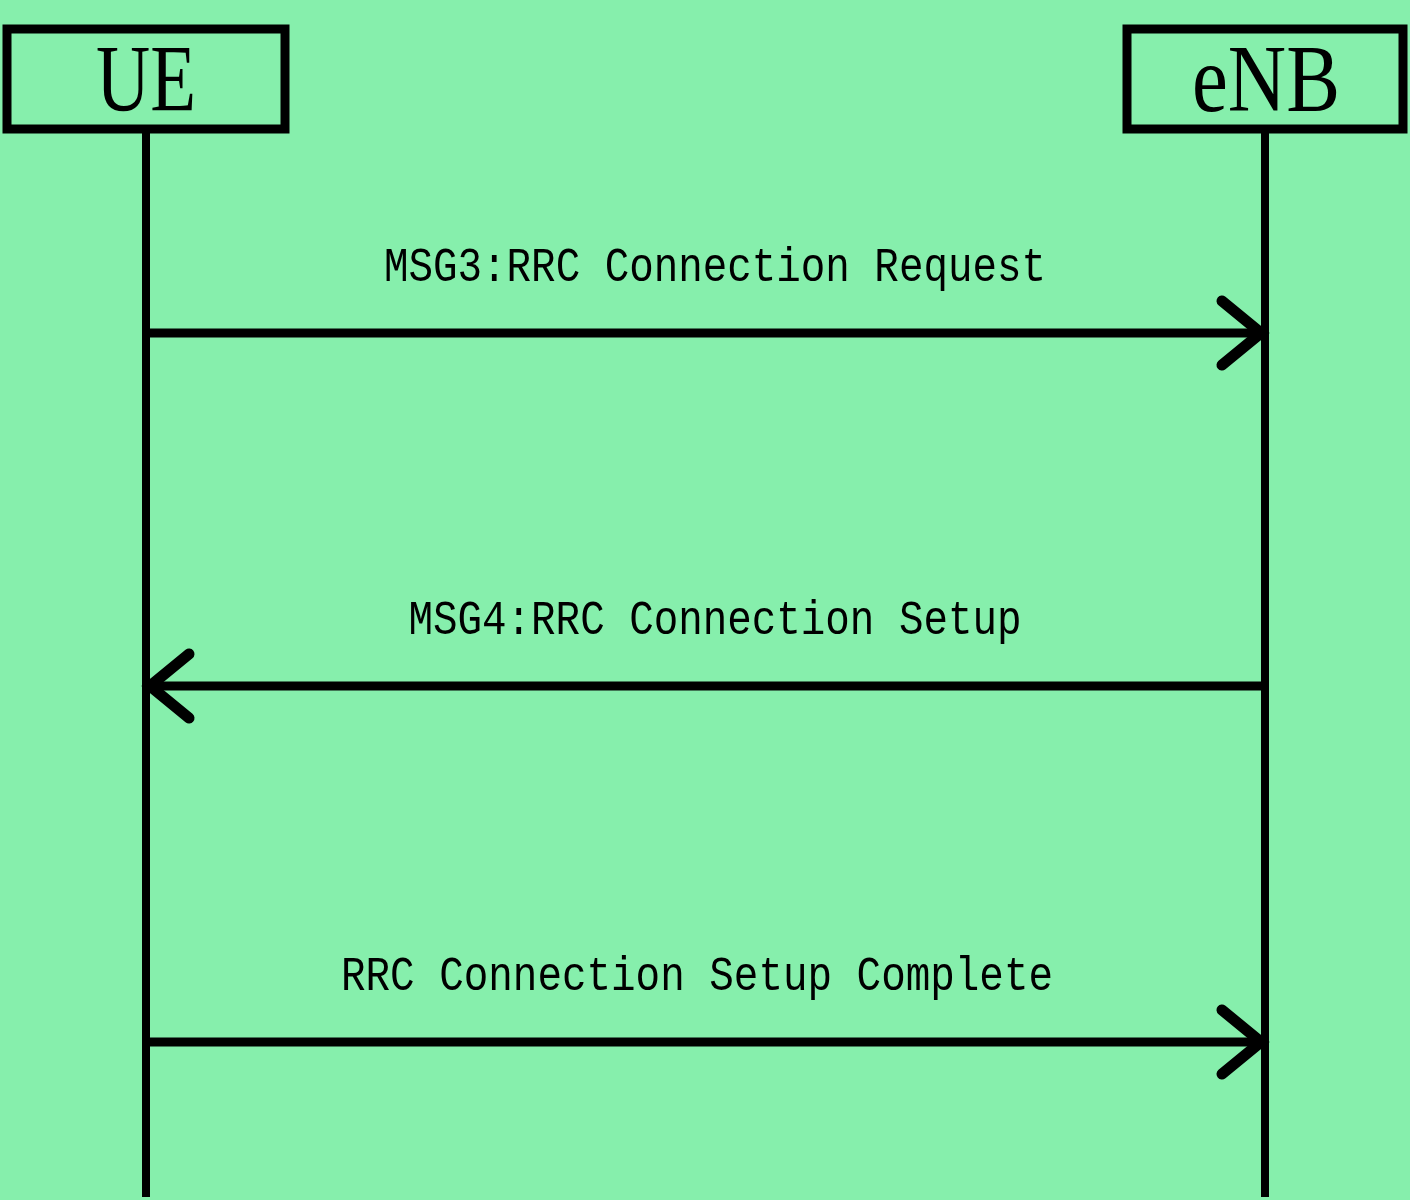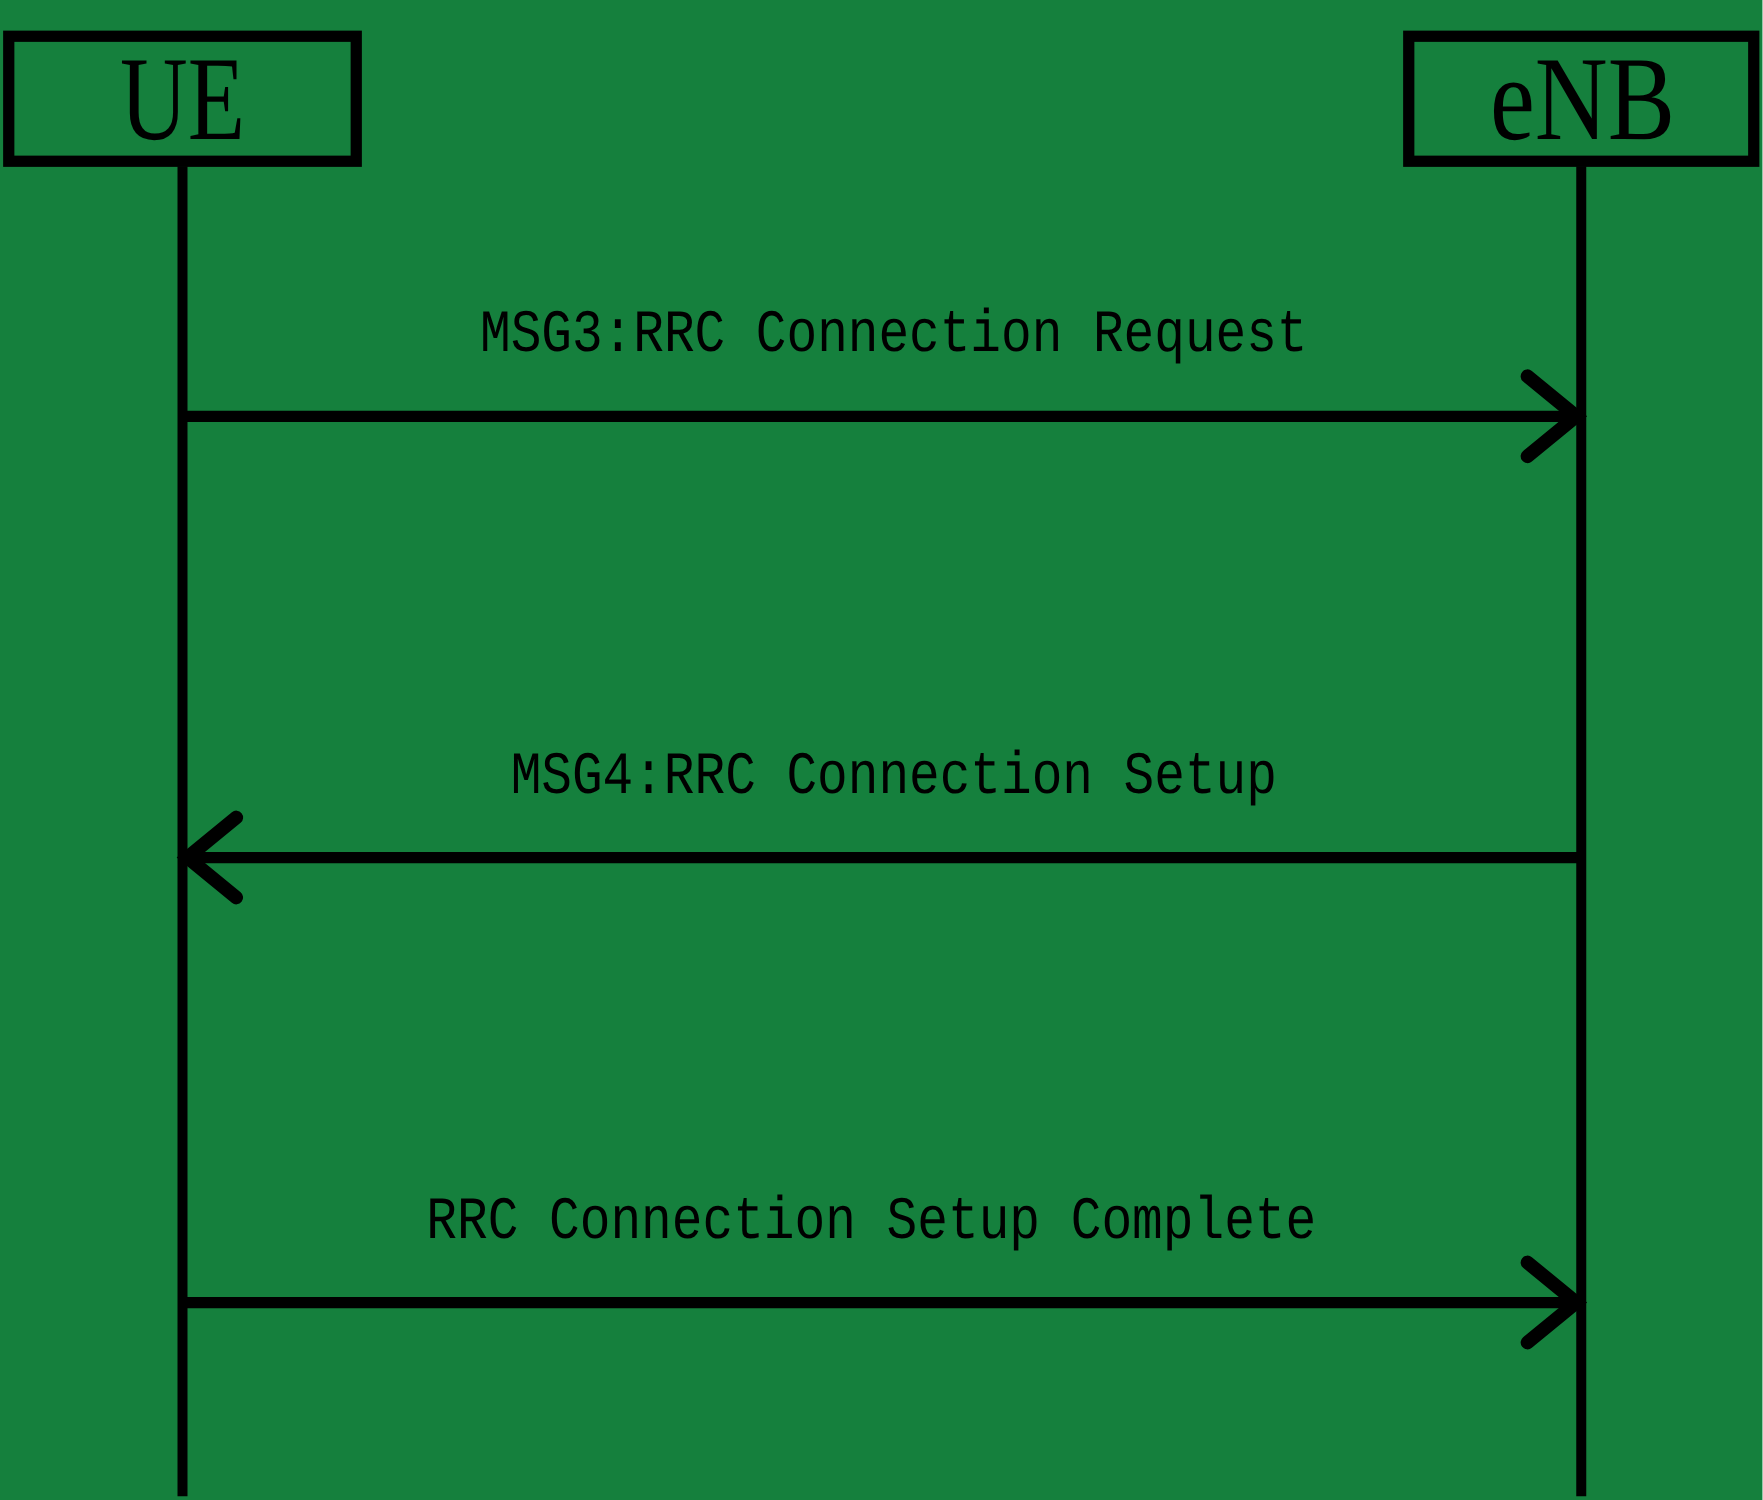--- a/index.html
+++ b/index.html
@@ -4,21 +4,21 @@
 <style>
   html, body {
     margin: 0;
     padding: 0;
     background: #ffffff;
   }
   .canvas {
     position: relative;
     width: 1410px;
     height: 1200px;
-    background: #15803d;
+    background: #86efac;
     overflow: hidden;
   }
   svg {
     display: block;
   }
   .actor-label {
     font-family: "Liberation Serif", serif;
     font-size: 96px;
     fill: #000000;
   }

